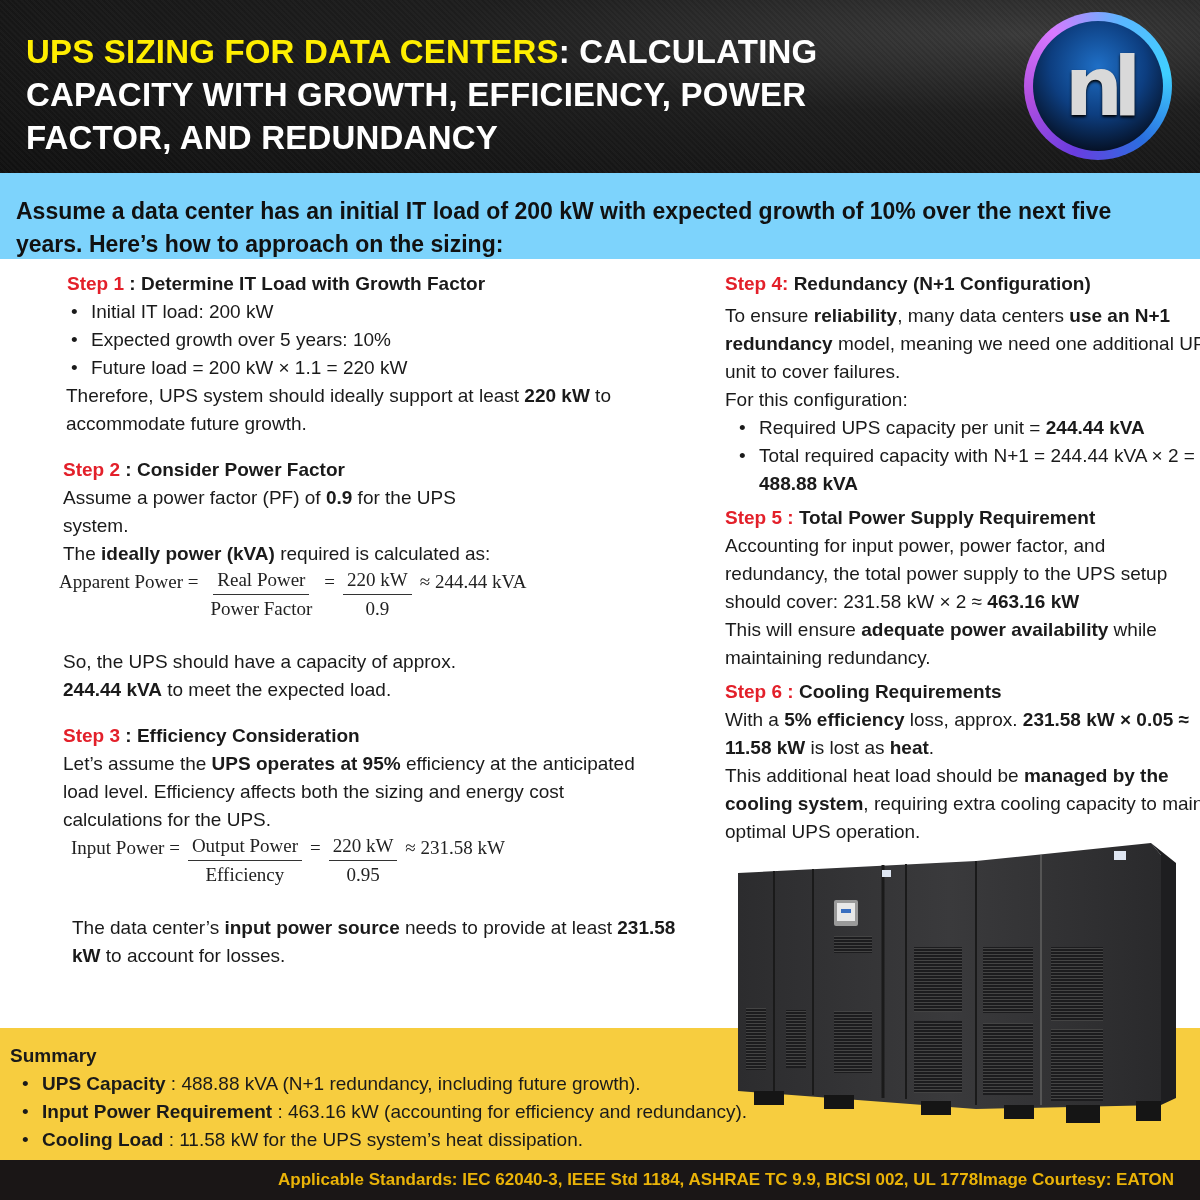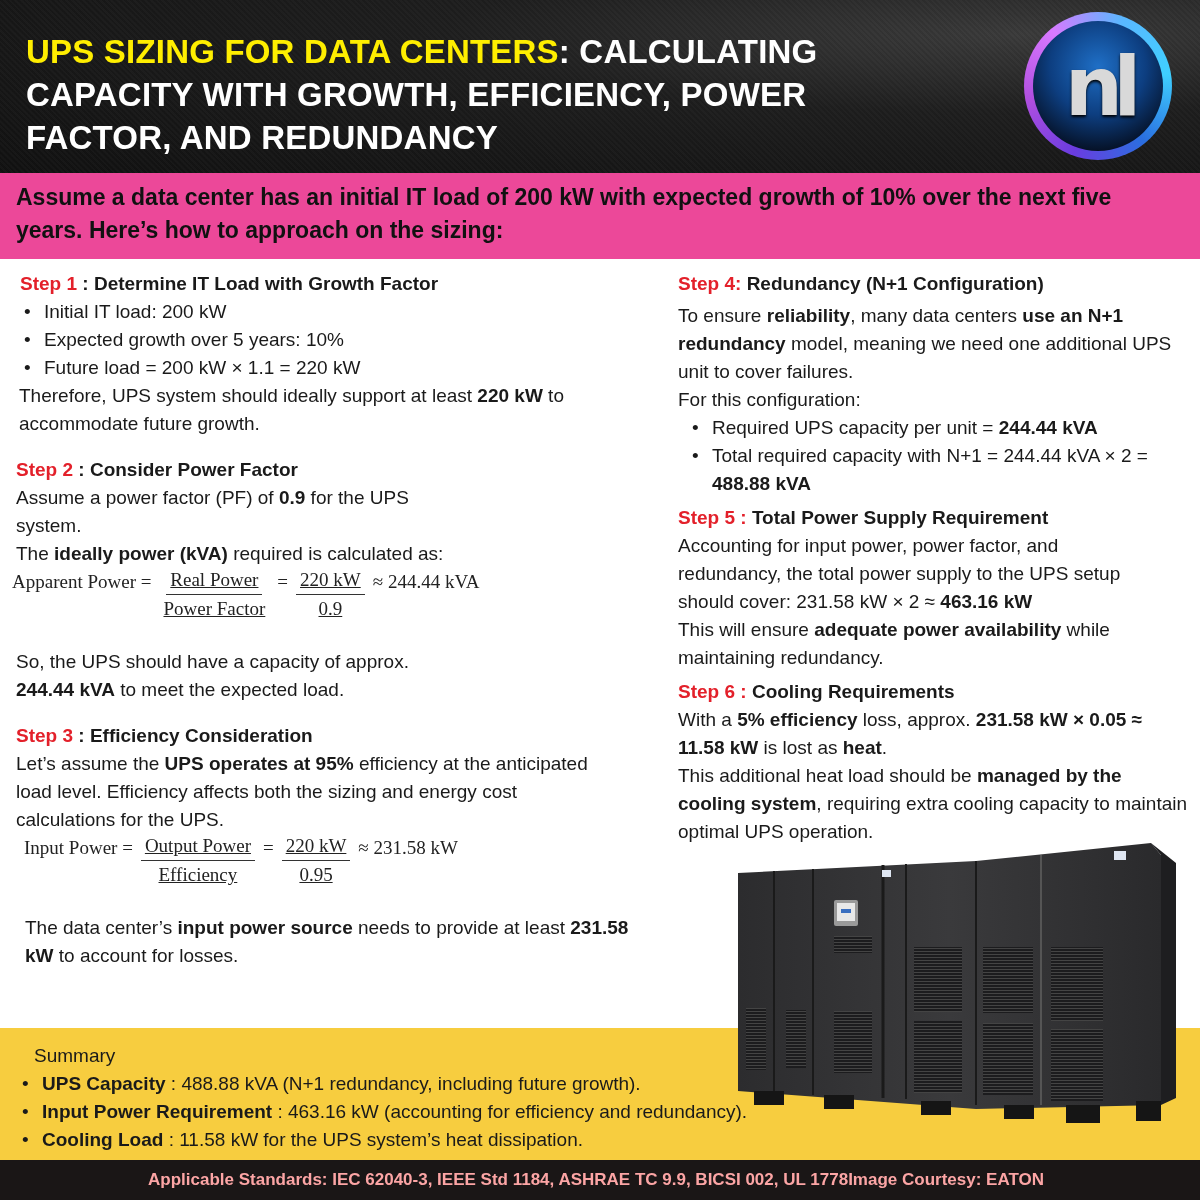--- a/index.html
+++ b/index.html
@@ -29,59 +29,59 @@
   .logo-inner {
     position: absolute; left: 9px; top: 9px; width: 130px; height: 130px; border-radius: 50%;
     background: radial-gradient(circle at 50% 35%, #1f6fc6 0%, #0d3e80 45%, #040a18 85%);
     display: flex; align-items: center; justify-content: center;
     font-family: "DejaVu Sans", sans-serif; font-weight: 700; font-size: 82px; color: #d9d9d9;
     letter-spacing: -10px; text-shadow: 0 2px 3px #000;
   }
 
   .intro {
     position: absolute; left: 0; top: 173px; width: 1200px; height: 86px;
-    background: #ec4899; padding: 8px 16px;
+    background: #7dd3fc; padding: 22px 16px;
     font-weight: 700; font-size: 23px; line-height: 33px; color: #111;
   }
 
-  .col { position: absolute; font-size: 19px; line-height: 28px; color: #1a1a1a; }
+  .col { position: absolute; font-size: 19px; line-height: 28px; color: #1a1a1a; margin-left: 47px; }
   .col-left { left: 16px; top: 270px; width: 640px; }
   .col-right { left: 678px; top: 270px; width: 515px; }
 
   .step-title { font-weight: 700; font-size: 19px; line-height: 28px; }
   .step-label { color: #e3202a; }
   .b { font-weight: 700; }
   ul.bul { list-style: none; padding-left: 8px; }
   ul.bul li { position: relative; padding-left: 20px; }
   ul.bul li::before { content: "\2022"; position: absolute; left: 0; top: 0; }
   .gap { height: 18px; }
 
   .formula {
     font-family: "Liberation Serif", serif; font-size: 19px; color: #222;
     display: flex; align-items: flex-start; gap: 8px; height: 80px;
   }
-  .frac { display: inline-flex; flex-direction: column; align-items: center; text-decoration: underline; }
+  .frac { display: inline-flex; flex-direction: column; align-items: center; }
   .frac .num { border-bottom: 1.5px solid #333; padding: 0 4px 2px; line-height: 24px; }
   .frac .den { padding: 2px 4px 0; line-height: 24px; }
 
   .product {
     position: absolute; left: 736px; top: 843px; width: 440px; height: 282px; z-index: 3;
   }
 
   .summary {
     position: absolute; left: 0; top: 1028px; width: 1200px; height: 132px;
     background: #f7cd3f; padding: 14px 10px; font-size: 19px; line-height: 28px; color: #1a1a1a;
   }
-  .summary-title { font-weight: 400; margin-left: 24px; }
+  .summary-title { font-weight: 700; }
   .summary ul.bul { padding-left: 12px; }
 
   .footer {
     position: absolute; left: 0; top: 1160px; width: 1200px; height: 40px;
-    background: #1a1616; color: #fca5a5; font-weight: 700; font-size: 17px;
-    display: flex; align-items: center; justify-content: center; padding: 0 26px 0 18px;
+    background: #1a1616; color: #eab308; font-weight: 700; font-size: 17px;
+    display: flex; align-items: center; justify-content: flex-end; padding: 0 26px 0 18px;
   }
 </style>
 </head>
 <body>
 
 <div class="header"></div>
 <div class="title"><span class="hl">UPS SIZING FOR DATA CENTERS</span><span>: CALCULATING CAPACITY WITH GROWTH, EFFICIENCY, POWER FACTOR, AND REDUNDANCY</span></div>
 <div class="logo">
   <div class="logo-inner">nl</div>
 </div>

